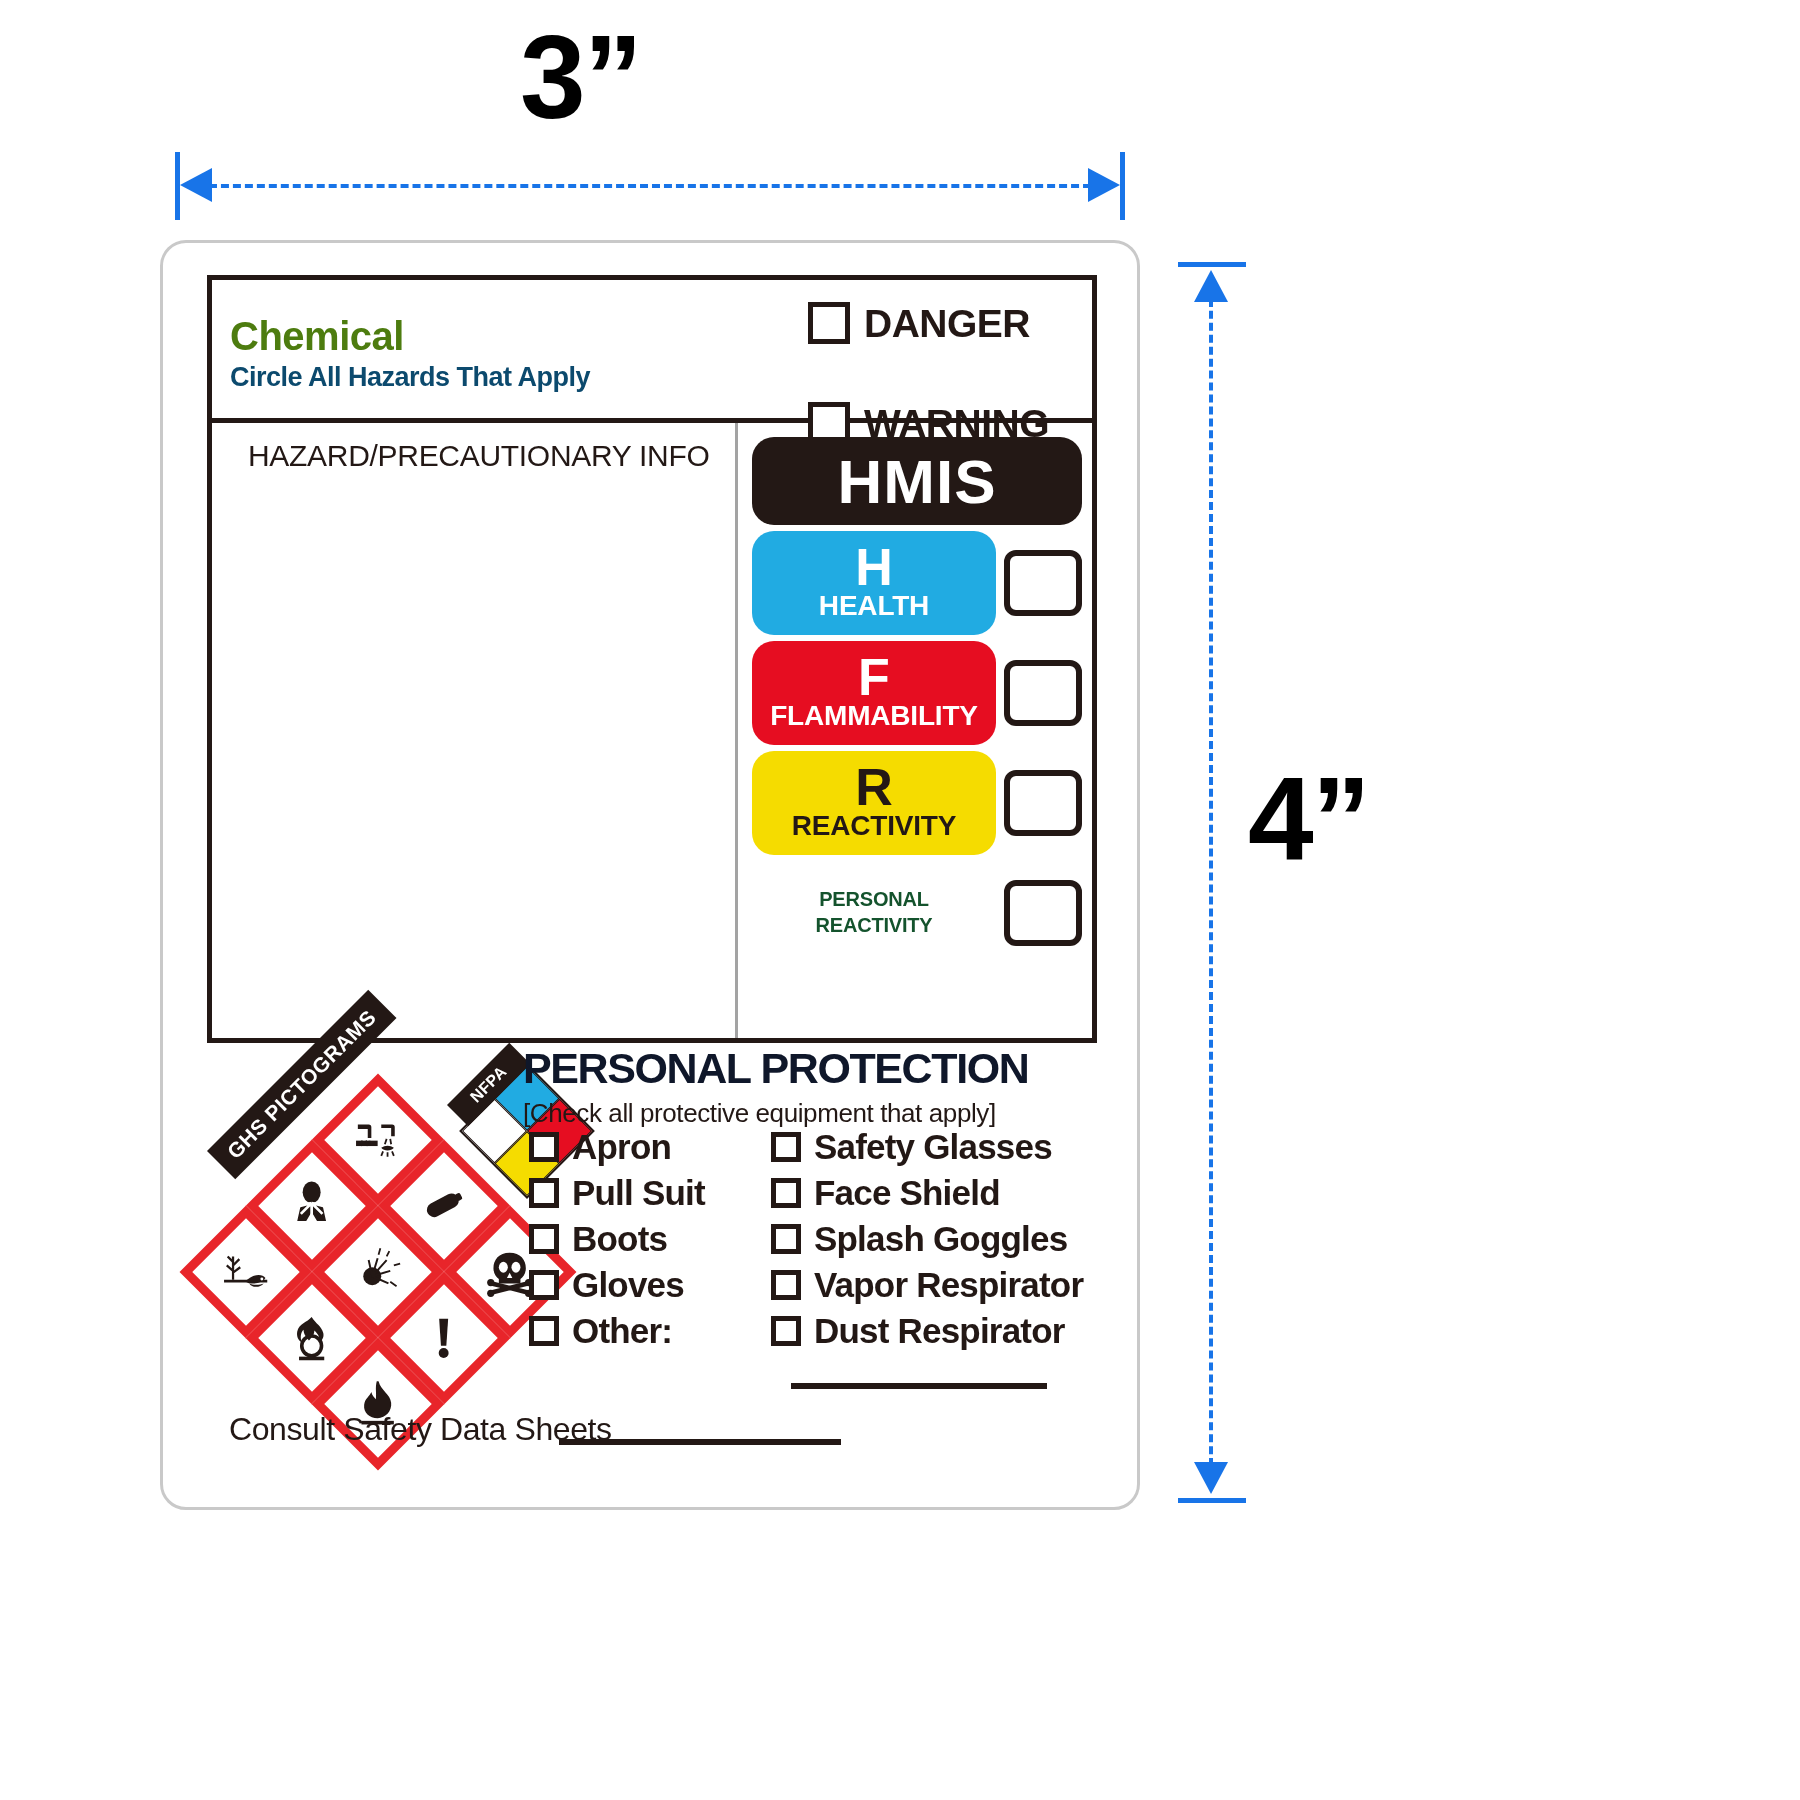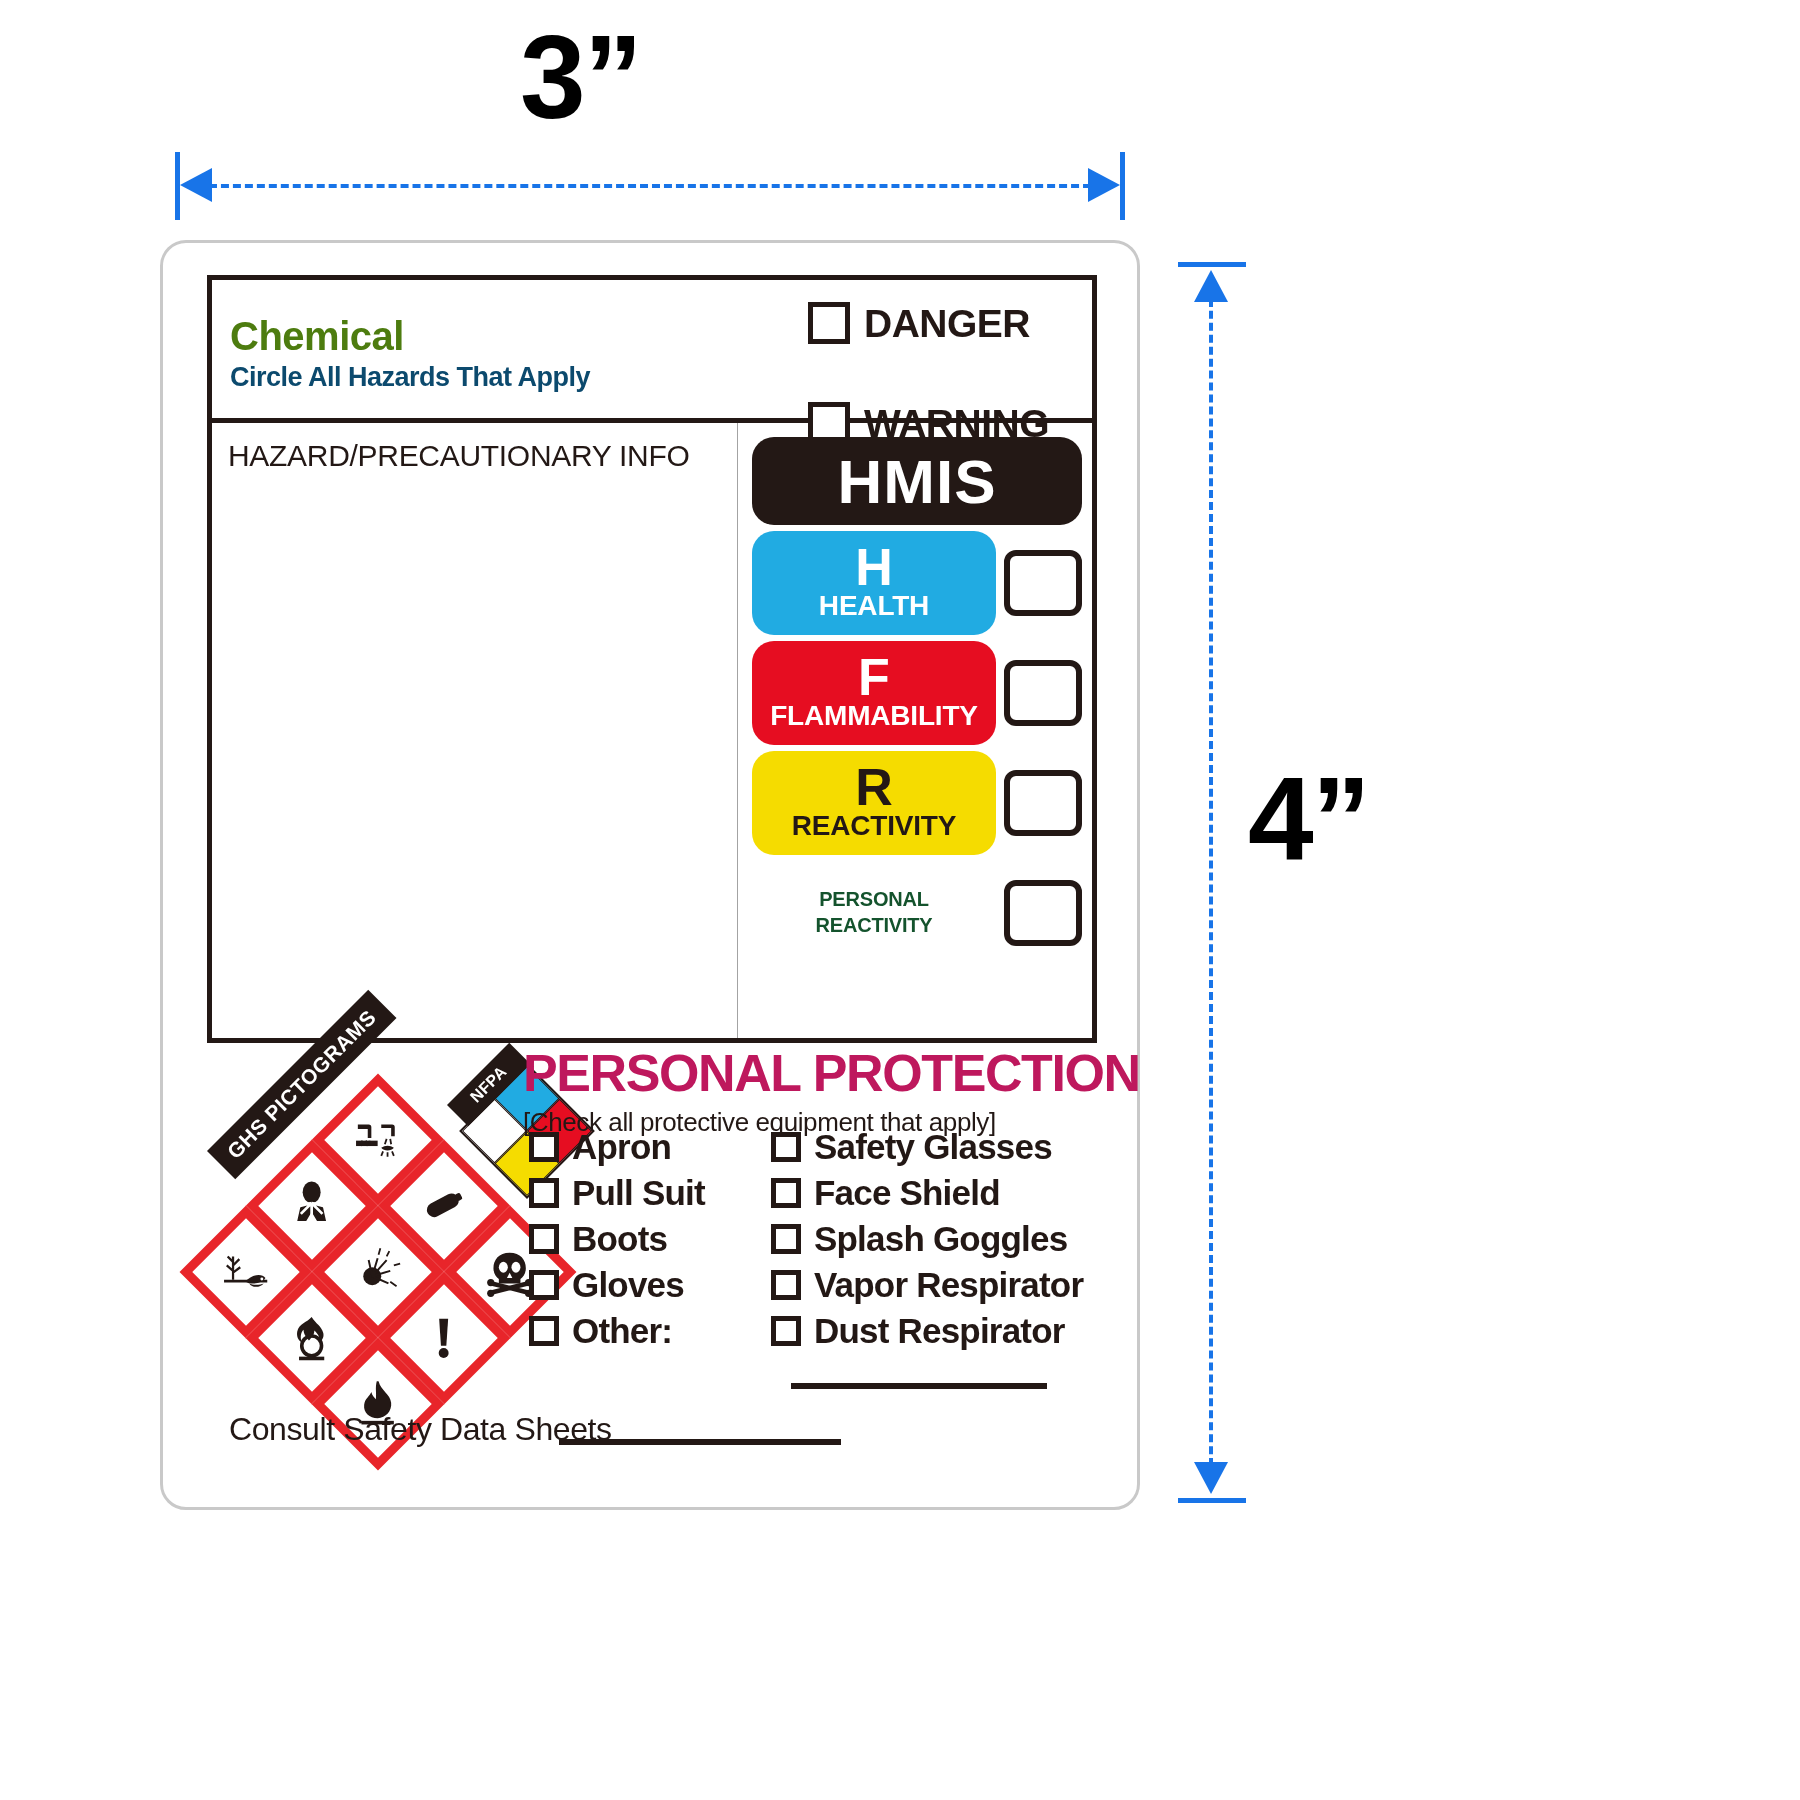--- a/index.html
+++ b/index.html
@@ -32,21 +32,21 @@
   .hdr-left{flex:1;padding:8px 0 0 18px;display:flex;flex-direction:column;justify-content:center;}
   .hdr-line1{font-size:40px;font-weight:bold;color:#4d7c0f;line-height:1.22;letter-spacing:-.5px;}
   .hdr-line2{font-size:27px;font-weight:bold;color:#0c4a6e;line-height:1.22;letter-spacing:-.5px;}
   .hdr-right{width:278px;display:flex;flex-direction:column;justify-content:center;gap:10px;padding-right:6px;}
   .sig-row{display:flex;align-items:center;gap:14px;margin-top:48px;}
   .sig-box{width:42px;height:42px;border:5px solid #231815;box-sizing:border-box;background:#fff;flex:none;}
   .sig-label{font-size:39px;font-weight:bold;color:#231815;letter-spacing:-.5px;line-height:1;}
 
   
   .mid{position:relative;border:5px solid #231815;border-top:none;box-sizing:border-box;height:620px;display:flex;}
-  .info-pane{flex:1;border-right:1px solid #a3a3a3;box-sizing:border-box;padding:16px 0 0 16px;}
+  .info-pane{flex:1;border-right:3px solid #a3a3a3;box-sizing:border-box;padding:16px 0 0 16px;margin-left:20px;}
   .info-title{font-size:30px;color:#231815;letter-spacing:-.3px;font-weight:400;}
   .hmis-pane{width:354px;box-sizing:border-box;padding:14px 10px 8px 14px;}
 
   .hmis-title{background:#231815;color:#fff;border-radius:22px;height:88px;display:flex;align-items:center;justify-content:center;font-size:62px;font-weight:bold;letter-spacing:1px;margin-bottom:6px;}
 
   .hmis-row{display:flex;align-items:center;margin-bottom:6px;height:104px;}
   .hmis-bar{flex:1;border-radius:22px;height:104px;position:relative;display:flex;flex-direction:column;align-items:center;justify-content:center;box-sizing:border-box;}
   .hmis-bar.health{background:#21ABE2;}
   .hmis-bar.flam{background:#E60D21;}
   .hmis-bar.react{background:#F5DC00;}
@@ -55,21 +55,21 @@
   .hmis-word{font-size:28px;font-weight:bold;line-height:1;letter-spacing:-.2px;}
   .hmis-bar.health .hmis-letter,.hmis-bar.health .hmis-word{color:#fff;}
   .hmis-bar.flam .hmis-letter,.hmis-bar.flam .hmis-word{color:#fff;}
   .hmis-bar.react .hmis-letter,.hmis-bar.react .hmis-word{color:#231815;}
   .hmis-bar.pp .hmis-word{color:#14532d;font-size:20px;line-height:1.28;}
   .hmis-val{width:78px;height:66px;border:6px solid #231815;border-radius:12px;background:#fff;box-sizing:border-box;margin-left:8px;flex:none;}
 
   
   .bottom{position:relative;height:420px;}
   .pp-head{position:absolute;left:316px;top:4px;width:574px;}
-  .pp-title{font-size:52px;font-weight:bold;color:#be185d;letter-spacing:-1.4px;line-height:1;white-space:nowrap;}
+  .pp-title{font-size:43px;font-weight:bold;color:#0f172a;letter-spacing:-1.4px;line-height:1;white-space:nowrap;}
   .pp-sub{font-size:26px;color:#231815;letter-spacing:-.4px;line-height:1;margin-top:10px;white-space:nowrap;}
 
   .pp-cols{position:absolute;left:322px;top:86px;width:572px;display:flex;}
   .pp-col{display:flex;flex-direction:column;gap:11px;}
   .pp-col.c1{width:330px;}
   .pp-col.c2{width:242px;}
   .pp-item{display:flex;align-items:center;gap:13px;}
   .pp-box{width:30px;height:30px;border:5px solid #231815;box-sizing:border-box;background:#fff;flex:none;}
   .pp-text{font-size:35px;font-weight:bold;color:#231815;letter-spacing:-.8px;line-height:1;white-space:nowrap;}
 

